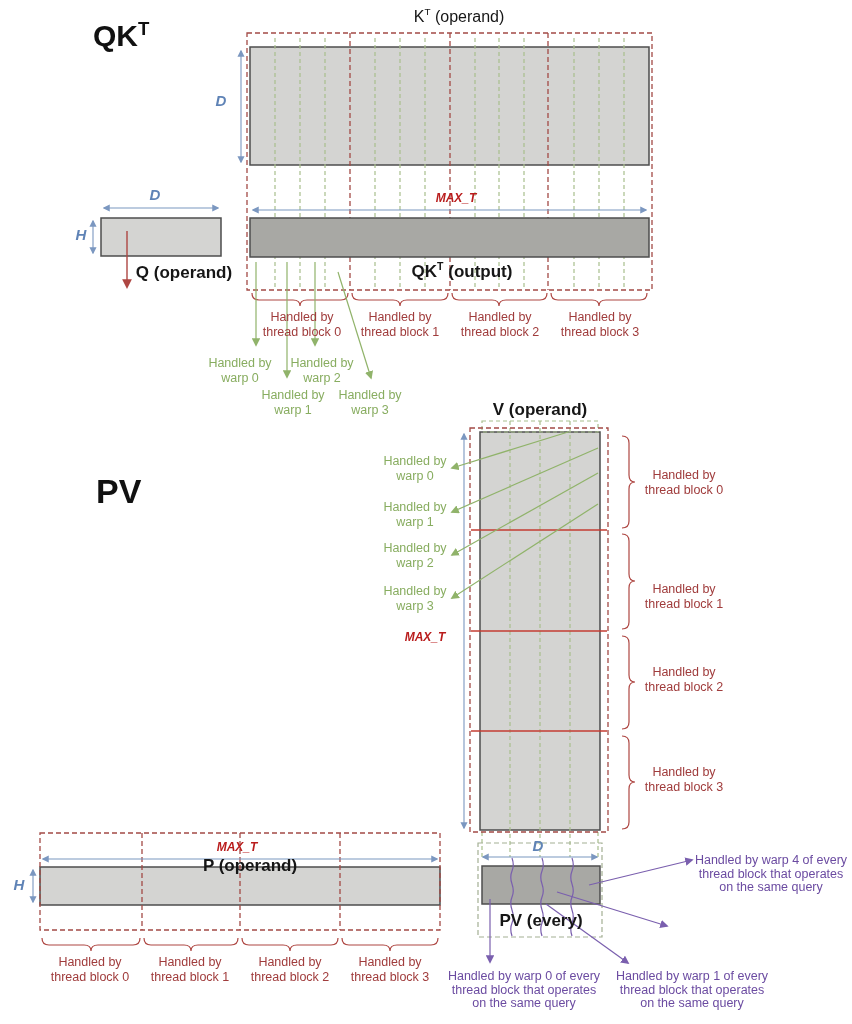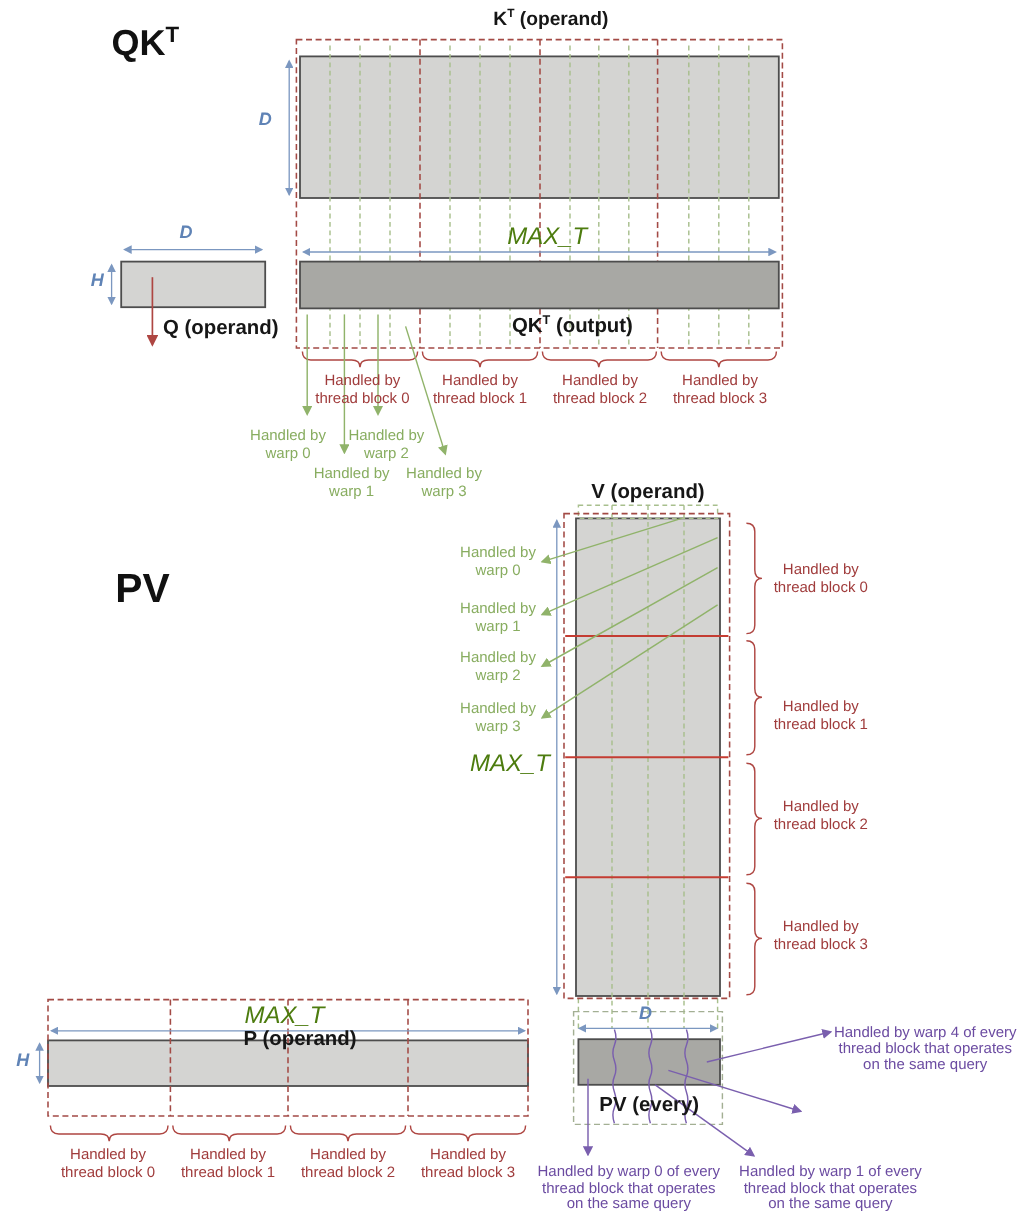--- a/index.html
+++ b/index.html
@@ -3,24 +3,24 @@
 <meta charset="utf-8">
 <style>
   html,body {margin:0; padding:0; background:#ffffff;}
   #canvas {position:relative; width:852px; height:1024px; background:#ffffff;
            font-family:"Liberation Sans", sans-serif; overflow:hidden;}
   #canvas svg {position:absolute; left:0; top:0;}
   .lbl {position:absolute; transform:translate(-50%,-50%); text-align:center; white-space:nowrap;}
   .t-red    {color:#a03c3c; font-size:12.5px; line-height:14.5px;}
   .t-green  {color:#88ad60; font-size:12.5px; line-height:14.5px;}
   .t-purple {color:#6b4ba1; font-size:12.5px; line-height:13.5px;}
-  .t-blue   {color:#4d7c0f; font-size:20px; font-style:italic; font-weight:400;}
+  .t-blue   {color:#b91c1c; font-size:12px; font-style:italic; font-weight:700;}
   .t-blue-sm{color:#5f83b6; font-size:15px; font-style:italic; font-weight:600;}
   .t-bold   {color:#161616; font-size:17px; font-weight:bold;text-align:right;}
-  .t-mlabel {color:#161616; font-size:16px; font-weight:bold;}
+  .t-mlabel {color:#161616; font-size:16px; font-weight:normal;}
   .t-title  {position:absolute; color:#111111; font-weight:bold;}
   sup {font-size:62%;}
 </style>
 </head>
 <body>
 
 <div id="canvas">
 
   <svg width="852" height="1024" viewBox="0 0 852 1024">
     <defs>
@@ -158,21 +158,21 @@
 
   <div class="t-title" style="left:93px; top:18px; font-size:30px;"><span>QK</span><sup>T</sup></div>
   <div class="lbl t-mlabel" style="left:459px; top:16px;"><span>K</span><sup>T</sup><span> (operand)</span></div>
 
   <div class="lbl t-blue-sm" style="left:221px; top:100px;">D</div>
   <div class="lbl t-blue" style="left:456px; top:198px;">MAX_T</div>
   <div class="lbl t-blue-sm" style="left:155px; top:194px;">D</div>
   <div class="lbl t-blue-sm" style="left:81px; top:234px;">H</div>
 
   <div class="lbl t-bold" style="left:184px; top:273px;">Q (operand)</div>
-  <div class="lbl t-bold" style="left:477px; top:271px;"><span>QK</span><sup>T</sup><span> (output)</span></div>
+  <div class="lbl t-bold" style="left:462px; top:271px;"><span>QK</span><sup>T</sup><span> (output)</span></div>
 
 
   <div class="lbl t-red" style="left:302px; top:324px;">
     <div>Handled by</div>
       <div>thread block 0</div>
   </div>
   <div class="lbl t-red" style="left:400px; top:324px;">
     <div>Handled by</div>
       <div>thread block 1</div>
   </div>

